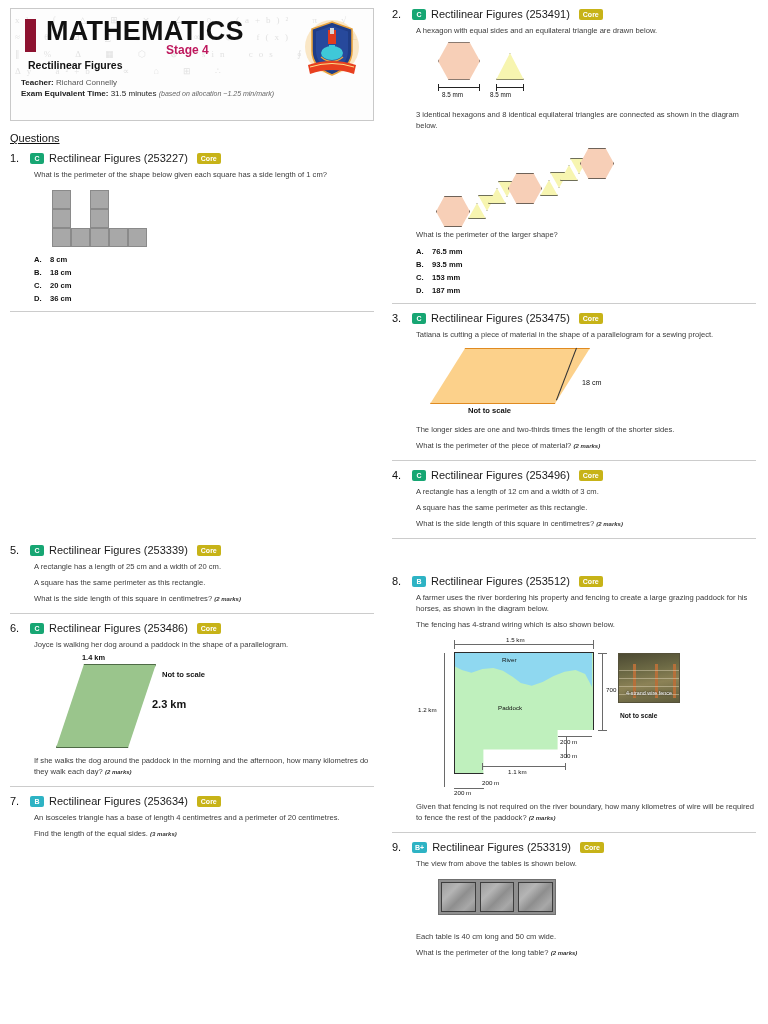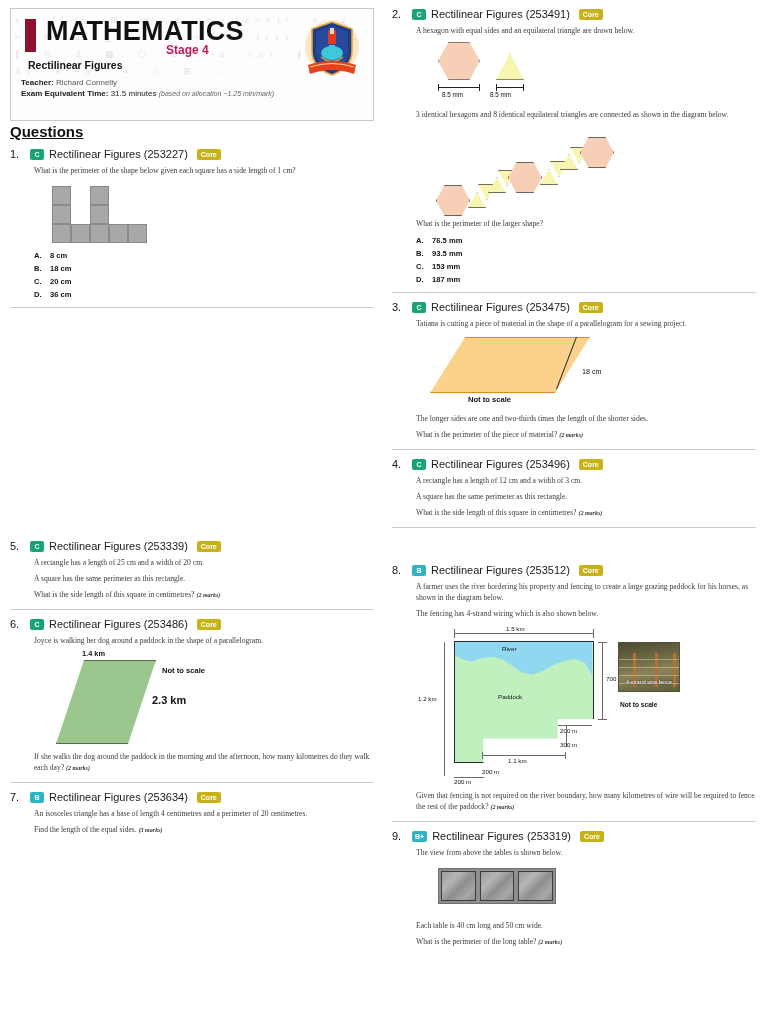--- a/index.html
+++ b/index.html
@@ -62,41 +62,41 @@
   .meta .ital { font-style: italic; color: #666; font-size: 7px; }
   .meta-row2 { margin-top: 2px; }
 
   .crest {
     position: absolute; right: 12px; top: 8px;
     width: 58px; height: 66px; z-index: 3;
   }
 
   
   .questions-head {
-    font-size: 15px; font-weight: bold; margin: 2px 0 8px 0;
+    font-size: 11px; font-weight: normal; margin: 11px 0 8px 0;
     text-decoration: underline; color: #111;
   }
   .q { position: relative; margin-bottom: 6px; }
   .q-head { display: flex; align-items: center; gap: 5px; }
   .q-num { font-size: 11px; color: #111; width: 15px; flex: none; }
   .badge-diff {
     display: inline-block; min-width: 14px; height: 11px; line-height: 11px;
     border-radius: 2px; color: #fff; font-size: 7px; font-weight: bold;
     text-align: center; padding: 0 3px;
   }
   .d-C { background: #17a673; }
   .d-B { background: #2eb3c4; }
   .q-title { font-size: 11px; color: #1a1a1a; }
   .badge-core {
     display: inline-block; background: #c7b318; color: #fff;
     font-size: 7px; font-weight: bold; border-radius: 2px;
     padding: 1px 4px; margin-left: 4px; line-height: 9px;
   }
   .q-body { margin-left: 24px; }
-  .q-text { font-size: 7.6px; color: #3b3b3b; margin-top: 5px; line-height: 11px; font-family: Liberation Serif, serif; }
+  .q-text { font-size: 7.6px; color: #3b3b3b; margin-top: 5px; line-height: 11px; }
   .marks { font-style: italic; font-weight: bold; font-size: 6px; color: #333; }
   .opts { margin-top: 7px; }
   .opt { display: flex; font-size: 7.6px; margin-bottom: 4px; color: #111; }
   .opt-letter { font-weight: bold; width: 16px; flex: none; }
   .opt-text { font-weight: bold; }
   .divider { border-top: 1px solid #cccccc; margin: 8px 0 8px 0; }
   .nts { font-size: 7.6px; font-weight: bold; color: #111; }
 
   
   .gridshape { position: relative; width: 96px; height: 58px; margin: 10px 0 0 18px; }

